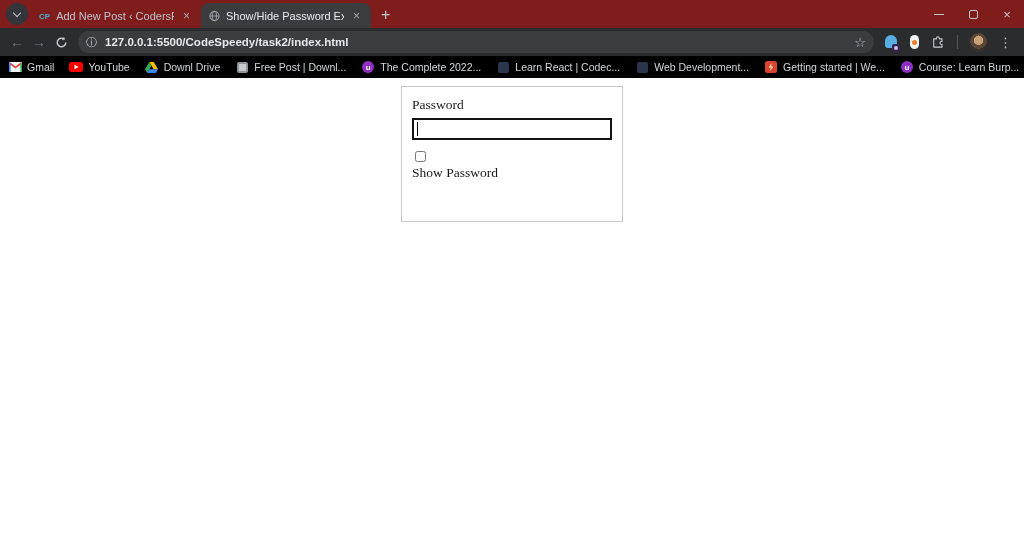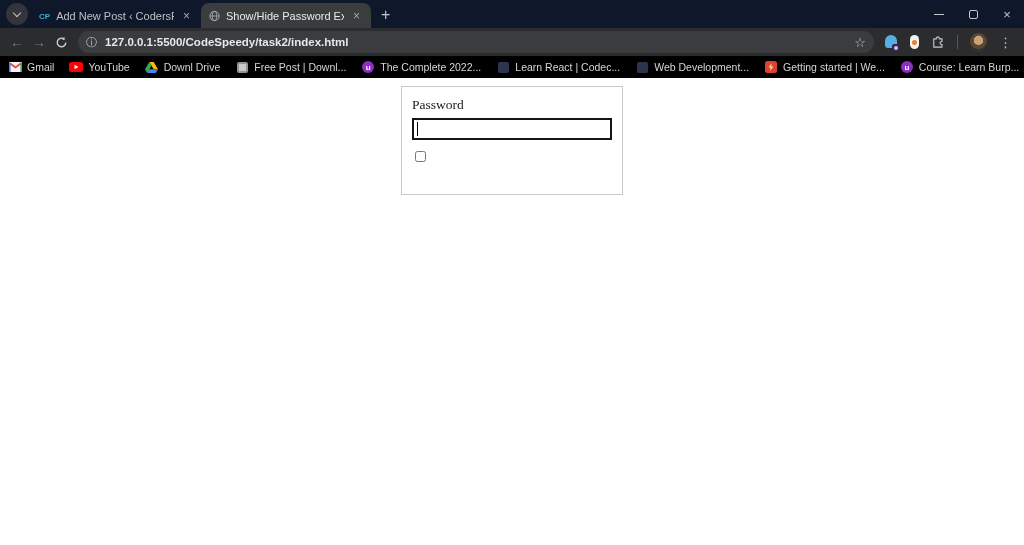--- a/index.html
+++ b/index.html
@@ -1,20 +1,20 @@
 <!DOCTYPE html>
 <html><head>
 <meta charset="utf-8">
 <style>
   * { box-sizing: border-box; margin: 0; padding: 0; }
   html,body { width:1024px; height:545px; overflow:hidden; }
   body { font-family:"Liberation Sans", sans-serif; background:#ffffff; }
 
   
-  .tabstrip { height:28px; background:#0f172a; display:flex; align-items:flex-end; position:relative; }
+  .tabstrip { height:28px; background:#7f1d1d; display:flex; align-items:flex-end; position:relative; }
   .tab-search { width:22px; height:22px; margin:0 3px 3px 6px; border-radius:50%; background:#33353a;
                 display:flex; align-items:center; justify-content:center; }
   .chev-down { width:6px; height:6px; border-right:1.5px solid #c3c6c9; border-bottom:1.5px solid #c3c6c9;
                transform:rotate(45deg); margin-top:-3px; }
   .tab { height:24px; display:flex; align-items:center; padding:0 8px; max-width:170px; }
   .tab.inactive { color:#bdc1c5; }
   .tab.active { background:#3a3c3e; border-radius:8px 8px 0 0; color:#e8eaed; height:25px; }
   .tab-title { font-size:11px; white-space:nowrap; overflow:hidden; text-overflow:clip; max-width:118px; margin:0 6px; }
   .fav-cp { font-size:8px; font-weight:bold; color:#3fb0d0; letter-spacing:0; }
   .tab-close { color:#a5a8ab; font-size:12px; line-height:1; padding:2px 3px; border-radius:4px; }
@@ -59,21 +59,21 @@
   .bi svg { display:block; }
   .bi-games { width:11px; height:11px; background:#8f9498; border-radius:2px; position:relative; }
   .bi-games::after { content:""; position:absolute; inset:2px; background:#c9ccce; }
   .bi-udemy { width:12px; height:12px; border-radius:50%; background:#8e2ec4; color:#fff; font-size:8px;
               font-weight:bold; display:flex; align-items:center; justify-content:center; }
   .bi-codec { width:11px; height:11px; background:#32405a; border-radius:2px; opacity:.85; }
   .bi-flame { width:12px; height:12px; background:#d9432f; border-radius:2.5px; display:flex; align-items:center; justify-content:center; }
 
   
   .viewport { height:465px; background:#ffffff; font-family:"Liberation Serif", serif; }
-  .pw-panel { width:222px; height:109px; margin:8px auto 0; border:1px solid #c9c9c9; padding:10px 10px; }
+  .pw-panel { width:222px; height:136px; margin:8px auto 0; border:1px solid #c9c9c9; padding:10px 10px; }
   .pw-label { font-size:13.5px; color:#1a1a1a; margin-bottom:5px; }
   .pw-input-wrap { position:relative; width:200px; height:22px; }
   .pw-input { width:100%; height:100%; border:2px solid #141414; background:#fff; font-family:inherit;
               font-size:13px; padding:0 4px; outline:none; border-radius:0; }
   .caret { position:absolute; left:5px; top:4px; width:1px; height:14px; background:#000; }
   .show-row { margin-top:11px; }
   .show-cb { width:11px; height:11px; margin-left:3px; display:block; }
   .show-label { font-size:13.5px; color:#1a1a1a; margin-top:3px; }
 </style>
 </head>
@@ -229,15 +229,16 @@
 
 <div class="viewport">
   <div class="pw-panel">
     <div class="pw-label">Password</div>
     <div class="pw-input-wrap">
       <input class="pw-input" type="text" value="" style="">
       <div class="caret"></div>
     </div>
     <div class="show-row">
       <input class="show-cb" type="checkbox" style="">
+      <div class="show-label">Show Password</div>
     </div>
   </div>
 </div>
 
 </body></html>

